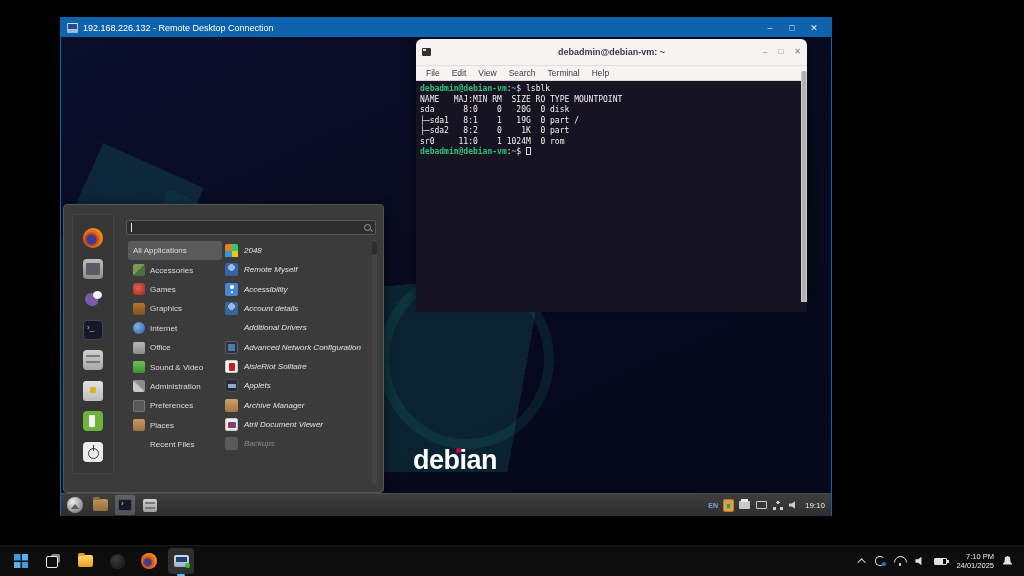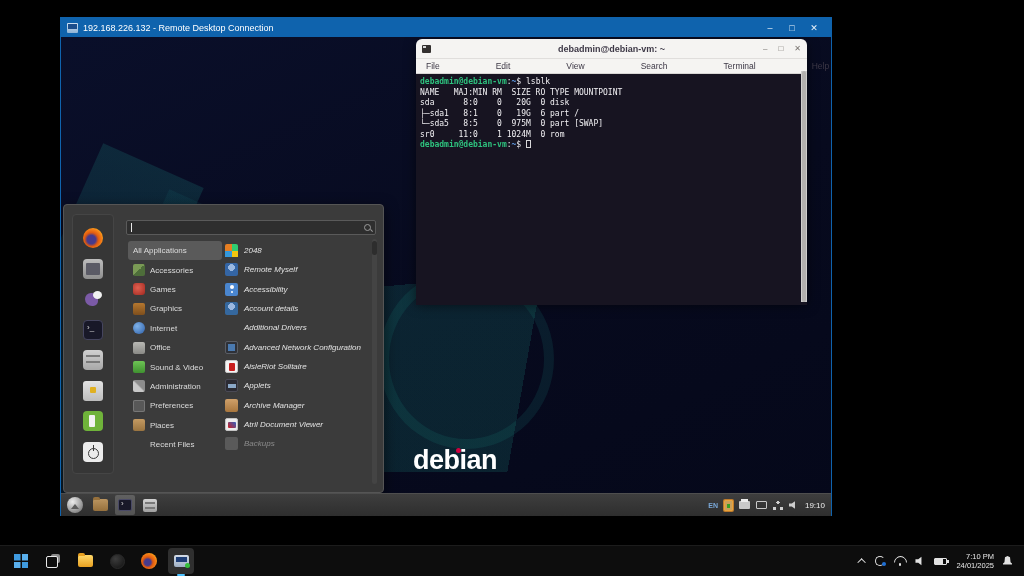--- a/index.html
+++ b/index.html
@@ -36,29 +36,29 @@
   .wp-arc   { left:390px; top:210px; width:84px; height:66px; border-radius:50%;
               border:5px solid transparent; border-top-color:#2cc7a5; transform:rotate(38deg); }
   .debian-logo { position:absolute; left:352px; top:408px; color:#fff; font-size:27px;
                  font-weight:700; letter-spacing:-.5px; }
   .debian-dot { position:absolute; left:395px; top:411px; width:5px; height:5px;
                 border-radius:50%; background:#d0003f; }
 
   
   .terminal { position:absolute; left:355px; top:2px; width:391px; height:263px;
               box-shadow:0 3px 12px rgba(0,0,0,.55); border-radius:6px 6px 0 0; }
-  .term-titlebar { position:relative; height:20px; background:#f5f4f2; border-radius:6px 6px 0 0;
+  .term-titlebar { position:relative; height:27px; background:#f5f4f2; border-radius:6px 6px 0 0;
                    border-bottom:1px solid #e0dedc; display:flex; align-items:center; padding:0 6px; }
   .term-app-icon { width:9px; height:8px; background:#33302f; border-radius:1px; position:relative; flex:0 0 auto; }
   .term-app-icon::after { content:""; position:absolute; left:1px; top:1px; width:3px; height:2px; background:#d8d8d8; }
   .term-title { position:absolute; left:0; right:0; text-align:center; font-size:9px; font-weight:bold; color:#3d3846; }
   .term-buttons { margin-left:auto; display:flex; gap:11px; z-index:1; }
   .term-btn { font-size:8px; color:#77726e; line-height:8px; cursor:default; }
   .term-menubar { height:15px; background:#f5f4f2; border-bottom:1px solid #d8d6d4;
-                  display:flex; align-items:center; padding-left:4px;gap:44px; }
+                  display:flex; align-items:center; padding-left:4px; }
   .tmenu-item { font-size:8.5px; color:#3d3846; padding:0 6px; }
   .term-content { position:relative; height:231px; background:#171421; padding:3px 10px 3px 4px; overflow:hidden; }
   .tline { font-family:"DejaVu Sans Mono", monospace; font-size:8px; line-height:10.5px; white-space:pre; }
   .tc-g { color:#2ec27e; font-weight:bold; } .tc-b { color:#62a0ea; font-weight:bold; } .tc-f { color:#f2f1f4; }
   .tcursor { display:inline-block; width:5px; height:8px; border:1px solid #d8d7da; vertical-align:-1px; }
   .term-scrollbar { position:absolute; right:0; top:0; bottom:0; width:6px; background:#cfcecd; }
   .term-scroll-thumb { position:absolute; left:1px; right:1px; top:0; bottom:0; background:#b3b1af; border-radius:3px; }
 
   
   .app-menu { position:absolute; left:2px; top:167px; width:321px; height:289px; background:#3b3b3b;
@@ -263,22 +263,22 @@
           <span class="tmenu-item">Edit</span>
           <span class="tmenu-item">View</span>
           <span class="tmenu-item">Search</span>
           <span class="tmenu-item">Terminal</span>
           <span class="tmenu-item">Help</span>
         </div>
       <div class="term-content">
           <div class="tline"><span class="tc-g">debadmin@debian-vm</span><span class="tc-f">:</span><span class="tc-b">~</span><span class="tc-f">$ </span><span class="tc-f">lsblk</span></div>
           <div class="tline"><span class="tc-f">NAME   MAJ:MIN RM  SIZE RO TYPE MOUNTPOINT</span></div>
           <div class="tline"><span class="tc-f">sda      8:0    0   20G  0 disk </span></div>
-          <div class="tline"><span class="tc-f">├─sda1   8:1    0   19G  6 part /</span></div>
-          <div class="tline"><span class="tc-f">└─sda5   8:5    0  975M  0 part [SWAP]</span></div>
+          <div class="tline"><span class="tc-f">├─sda1   8:1    1   19G  0 part /</span></div>
+          <div class="tline"><span class="tc-f">├─sda2   8:2    0    1K  0 part </span></div>
           <div class="tline"><span class="tc-f">sr0     11:0    1 1024M  0 rom </span></div>
           <div class="tline"><span class="tc-g">debadmin@debian-vm</span><span class="tc-f">:</span><span class="tc-b">~</span><span class="tc-f">$ </span><span class="tcursor"></span></div>
         </div>
       <div class="term-scrollbar" style="top:32px;">
         <div class="term-scroll-thumb"></div>
       </div>
     </div>
 
     <div class="app-menu">
       <div class="fav-col">

